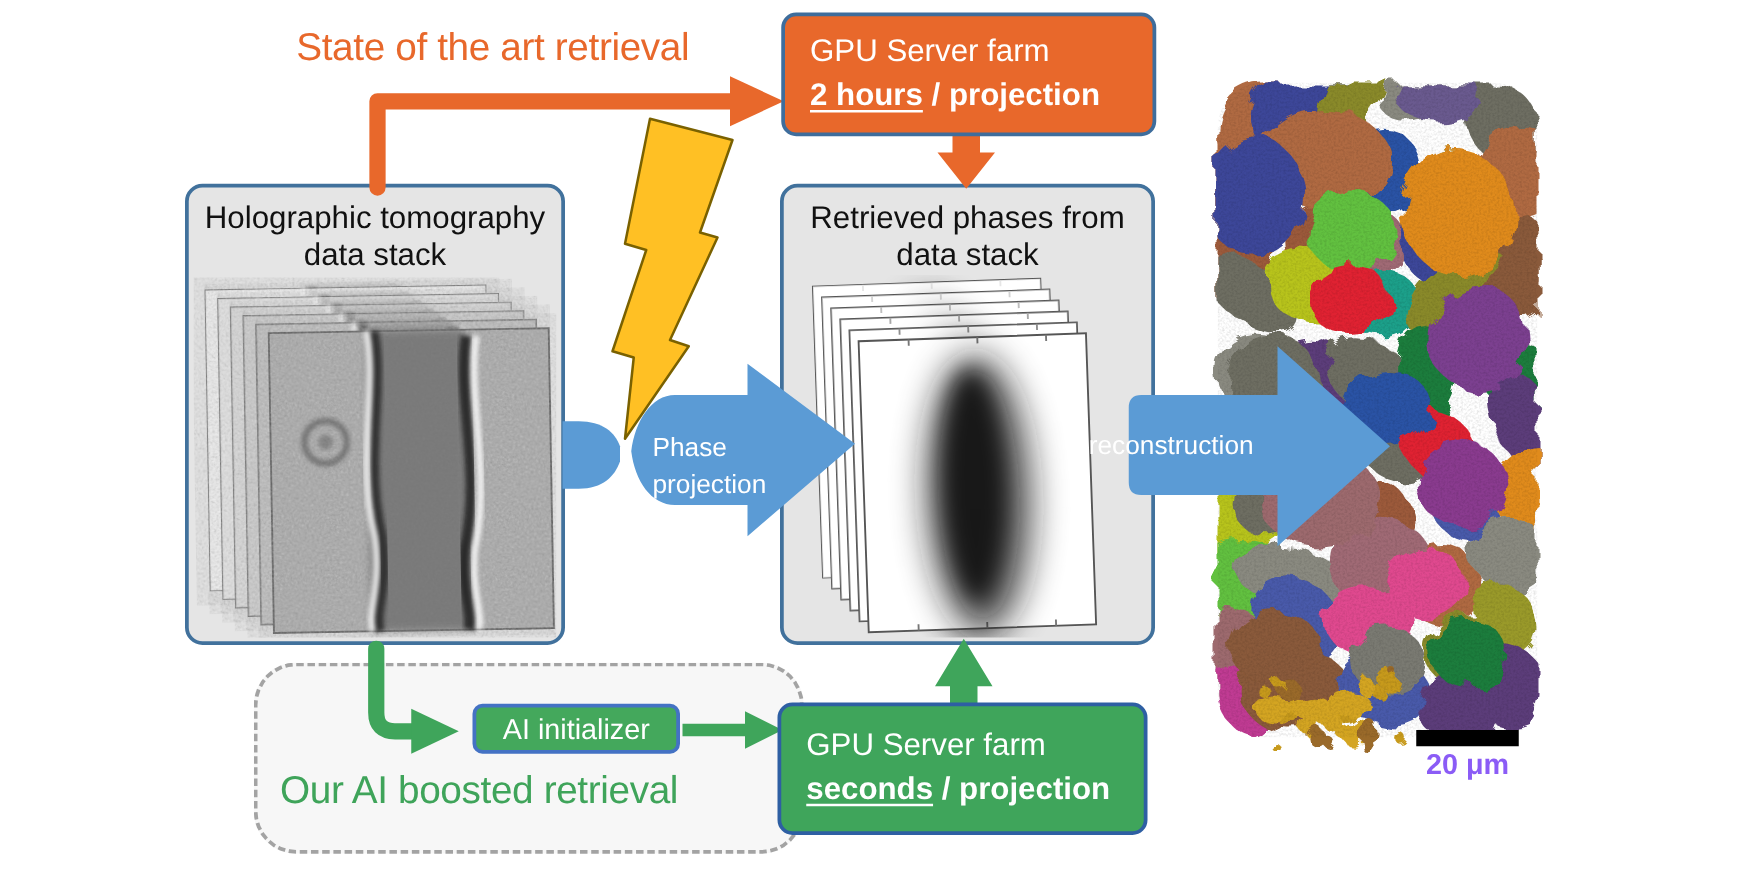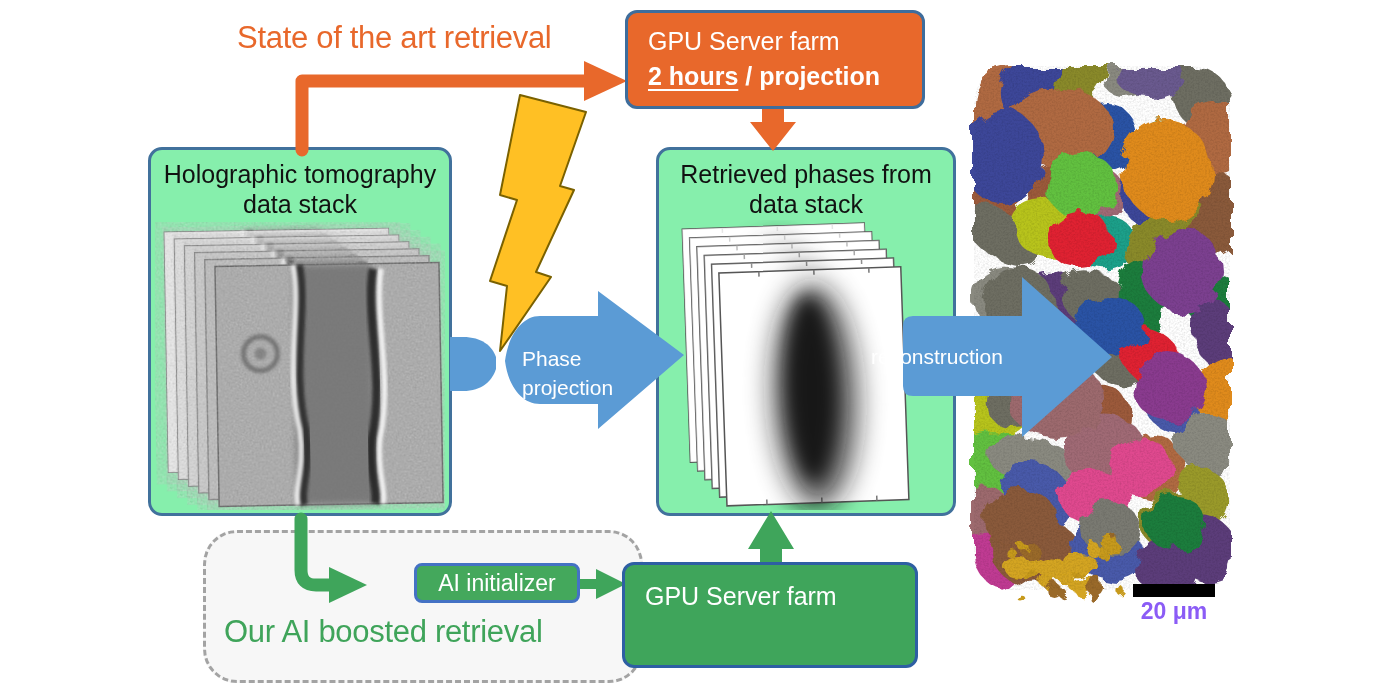--- a/index.html
+++ b/index.html
@@ -2,32 +2,32 @@
 <html><head>
 <meta charset="utf-8">
 <style>
   html,body{margin:0;padding:0;background:#fff;}
   #stage{position:relative;width:1400px;height:700px;background:#ffffff;overflow:hidden;
          font-family:"Liberation Sans",sans-serif;}
   .abs{position:absolute;}
   .heading{font-weight:normal;font-size:31px;white-space:nowrap;letter-spacing:-0.3px;}
   #heading-sota{left:237px;top:20px;color:#E8682B;z-index:7;}
   #heading-ai{left:224px;top:614px;color:#3FA45A;z-index:7;}
-  .box-blue{background:#86efac;border:3px solid #41719C;border-radius:14px;z-index:2;}
+  .box-blue{background:#e5e5e5;border:3px solid #41719C;border-radius:14px;z-index:2;}
   #holo-box{left:148px;top:147px;width:298px;height:363px;}
-  #phases-box{left:656px;top:147px;width:294px;height:363px;}
+  #phases-box{left:624px;top:147px;width:294px;height:363px;}
   .box-title{text-align:center;color:#111;font-size:25px;line-height:30px;padding-top:9px;z-index:3;position:relative;}
   .box-solid{border-radius:12px;z-index:6;color:#fff;padding:12px 0 16px 20px;box-sizing:border-box;}
   #gpu-slow-box{left:625px;top:10px;width:300px;height:99px;background:#E8682B;border:3px solid #3E6D9C;}
   #gpu-fast-box{left:622px;top:562px;width:296px;height:106px;background:#3FA55B;border:3px solid #2E5FA3;padding-top:15px;}
   .gline1{font-size:25px;line-height:33px;}
   .gline2{font-size:25px;line-height:36px;font-weight:bold;}
   .u{text-decoration:underline;text-underline-offset:4px;text-decoration-thickness:2px;margin-top:48px;}
   #ai-init-box{left:378px;top:563px;width:166px;height:40px;background:#44A85C;border:3px solid #4472C4;
-      border-radius:8px;z-index:6;color:#fff;font-size:23px;display:flex;align-items:center;justify-content:center;box-sizing:border-box;margin-left:36px;}
+      border-radius:8px;z-index:6;color:#fff;font-size:23px;display:flex;align-items:center;justify-content:center;box-sizing:border-box;}
   #dashed-box{left:203px;top:530px;width:440px;height:153px;background:#F7F7F7;border:3px dashed #A3A3A3;border-radius:34px;z-index:1;box-sizing:border-box;}
   #connector-layer{left:0;top:0;width:1400px;height:700px;z-index:5;pointer-events:none;}
   .arrow-label{color:#fff;font-size:21px;line-height:29px;z-index:7;white-space:nowrap;}
   #phase-label{left:522px;top:344px;}
   #recon-label{left:871px;top:342px;}
   #scale-bar{left:1133px;top:584px;width:82px;height:13px;background:#000;z-index:4;}
   #scale-label{left:1113px;top:598px;width:122px;text-align:center;font-size:23px;font-weight:bold;color:#8b5cf6;z-index:4;}
   #pillar-svg{left:960px;top:58px;z-index:1;}
   .stack-svg{position:absolute;z-index:3;}
 </style>
@@ -147,20 +147,21 @@
     </svg>
   </div>
 
   <div class="abs box-solid" id="gpu-slow-box">
     <div class="gline1">GPU Server farm</div>
     <div class="gline2"><span class="u">2 hours</span> <span>/ projection</span></div>
   </div>
 
   <div class="abs box-solid" id="gpu-fast-box">
     <div class="gline1">GPU Server farm</div>
+    <div class="gline2"><span class="u">seconds</span> <span>/ projection</span></div>
   </div>
 
   <div class="abs" id="ai-init-box">
     <span>AI initializer</span>
   </div>
 
   <svg class="abs" id="connector-layer" width="1400" height="700" viewBox="0 0 1400 700">
 
     <path d="M302 150 L302 81 L586 81" fill="none" stroke="#E8682B" stroke-width="13" stroke-linecap="round" stroke-linejoin="round"></path>
     <polygon points="584,61 584,101 627,81" fill="#E8682B"></polygon>

